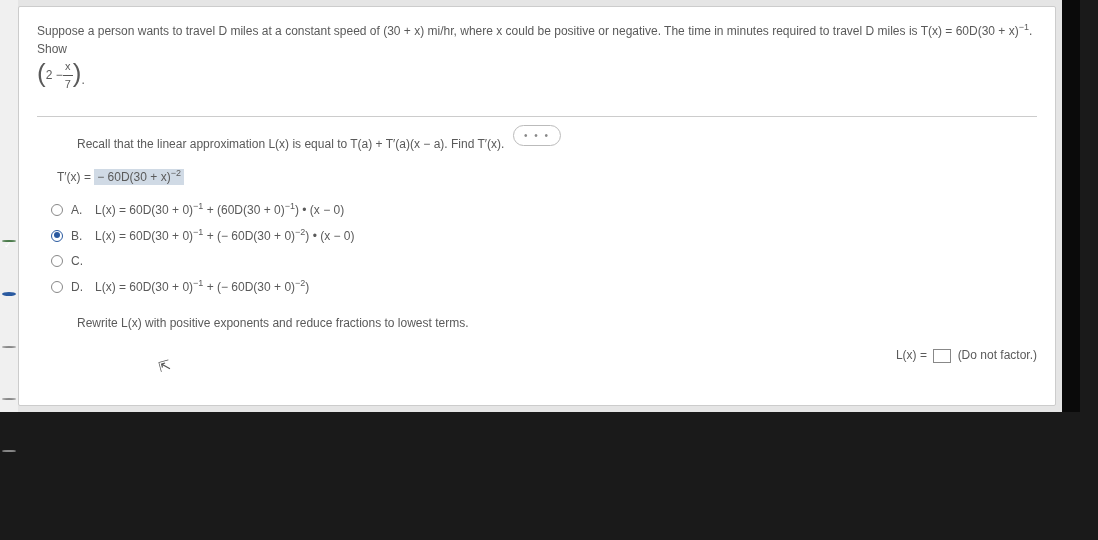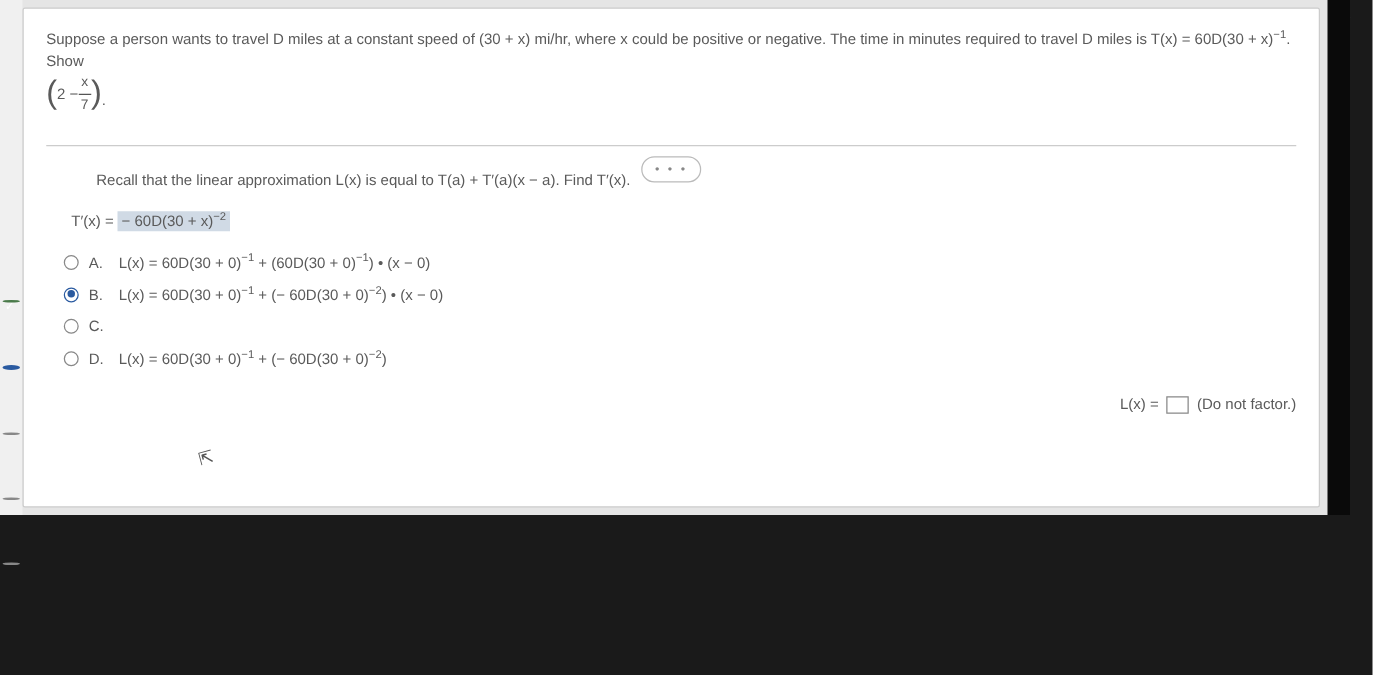--- a/index.html
+++ b/index.html
@@ -96,20 +96,21 @@
       </div>
       <div class="choice">
         <div class="radio"></div>
         <span class="choice-label">D.</span>
         <span>
           <span>L(x) = 60D(30 + 0)</span><sup>−1</sup><span> + </span>(<span>− 60D(30 + 0)</span><sup>−2</sup>)<span></span>
         </span>
       </div>
     </div>
 
+    <div class="section">Rewrite L(x) with positive exponents and reduce fractions to lowest terms.</div>
 
     <div class="section" style="margin-left:30px;text-align:right;">
       <span>L(x) =</span>
       <span class="input-box"></span>
       <span>(Do not factor.)</span>
     </div>
 
     <div class="cursor-icon">⇱</div>
   </div>
 

